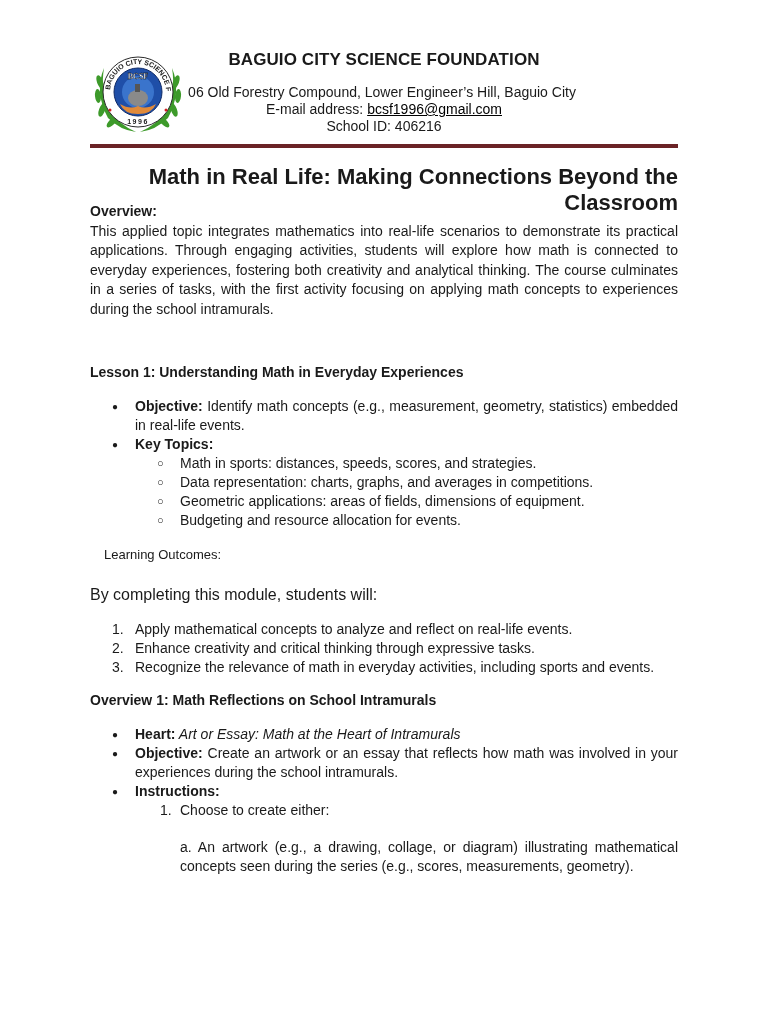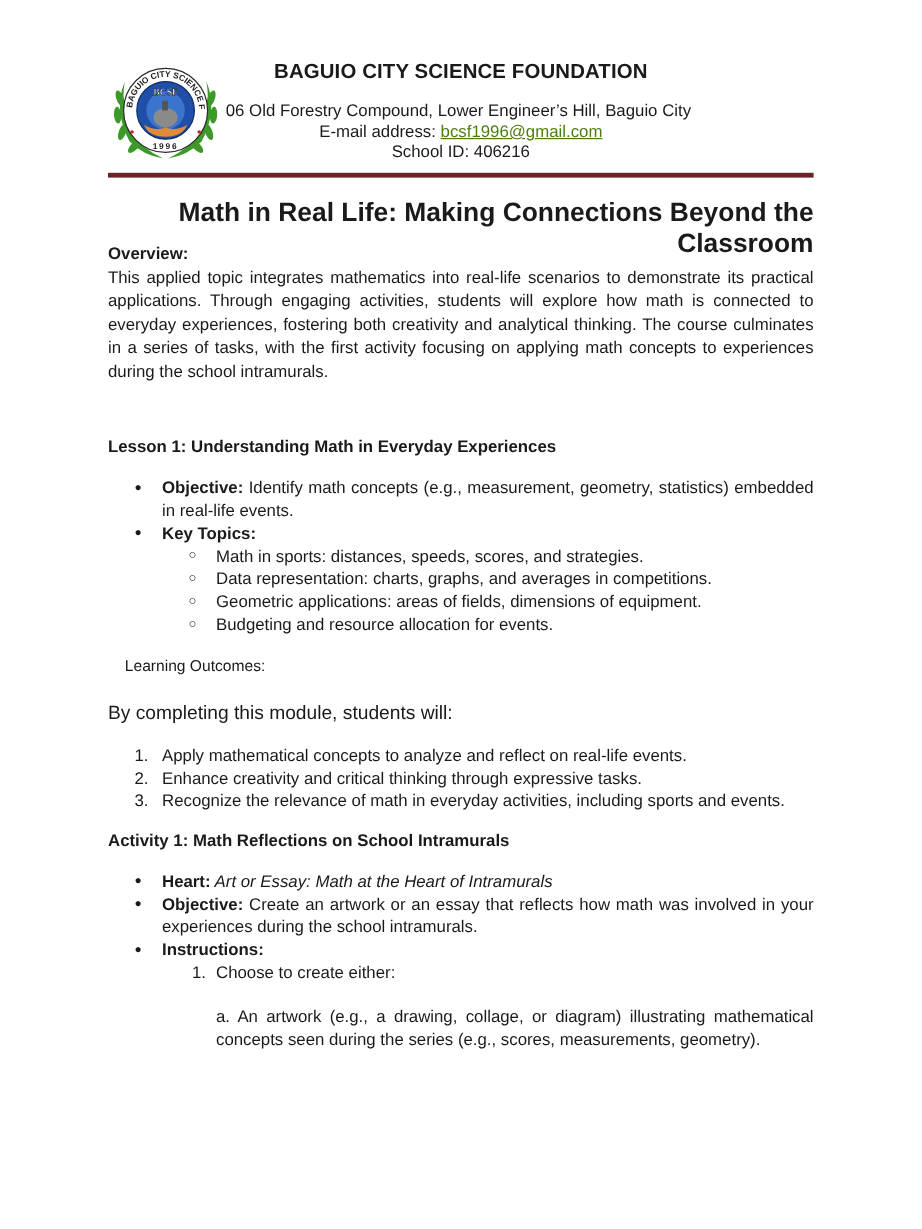--- a/index.html
+++ b/index.html
@@ -8,21 +8,21 @@
       font-family: "Liberation Sans", sans-serif; color: #1a1a1a;
     }
     .page { position: relative; width: 768px; height: 1024px; }
 
     
     .logo { position: absolute; left: 90px; top: 48px; width: 96px; height: 88px; }
     .hdr { position: absolute; left: 188px; top: 50px; width: 392px; text-align: center; }
     .hdr .org { font-weight: bold; font-size: 17px; letter-spacing: 0.1px; line-height: 20px; }
     .hdr .line { font-size: 14px; line-height: 17px; }
     .hdr .addr { margin-top: 14px; white-space: nowrap; margin-left: -4px; }
-    .hdr a { color: #4d7c0f; text-decoration: underline; }
+    .hdr a { color: #000000; text-decoration: underline; }
     .rule { position: absolute; left: 90px; top: 144px; width: 588px; height: 4px; background: #6b2326; }
 
     .title { position: absolute; left: 90px; top: 164px; width: 588px; text-align: right; font-weight: bold; font-size: 22px; }
 
     .body { position: absolute; left: 90px; top: 202px; width: 588px; font-size: 14px; line-height: 19.5px; }
     .justify { text-align: justify; }
     .bold { font-weight: bold; }
     .italic { font-style: italic; }
 
     .ov-label { font-weight: bold; }
@@ -140,21 +140,21 @@
     <div class="li">
       <span class="mark">2.</span>
       <span>Enhance creativity and critical thinking through expressive tasks.</span>
     </div>
     <div class="li">
       <span class="mark">3.</span>
       <span>Recognize the relevance of math in everyday activities, including sports and events.</span>
     </div>
   </div>
 
-  <div class="act-h">Activity 1: Math Reflections on School Intramurals</div>
+  <div class="act-h">Overview 1: Math Reflections on School Intramurals</div>
   <div class="act-list">
     <div class="li">
       <span class="mark" style="font-size:10px">●</span>
       <span class="bold">Heart:</span><span class="italic"> Art or Essay: Math at the Heart of Intramurals</span>
     </div>
     <div class="li">
       <span class="mark" style="font-size:10px">●</span>
       <span class="bold">Objective:</span><span> Create an artwork or an essay that reflects how math was involved in your experiences during the school intramurals.</span>
     </div>
     <div class="li">

